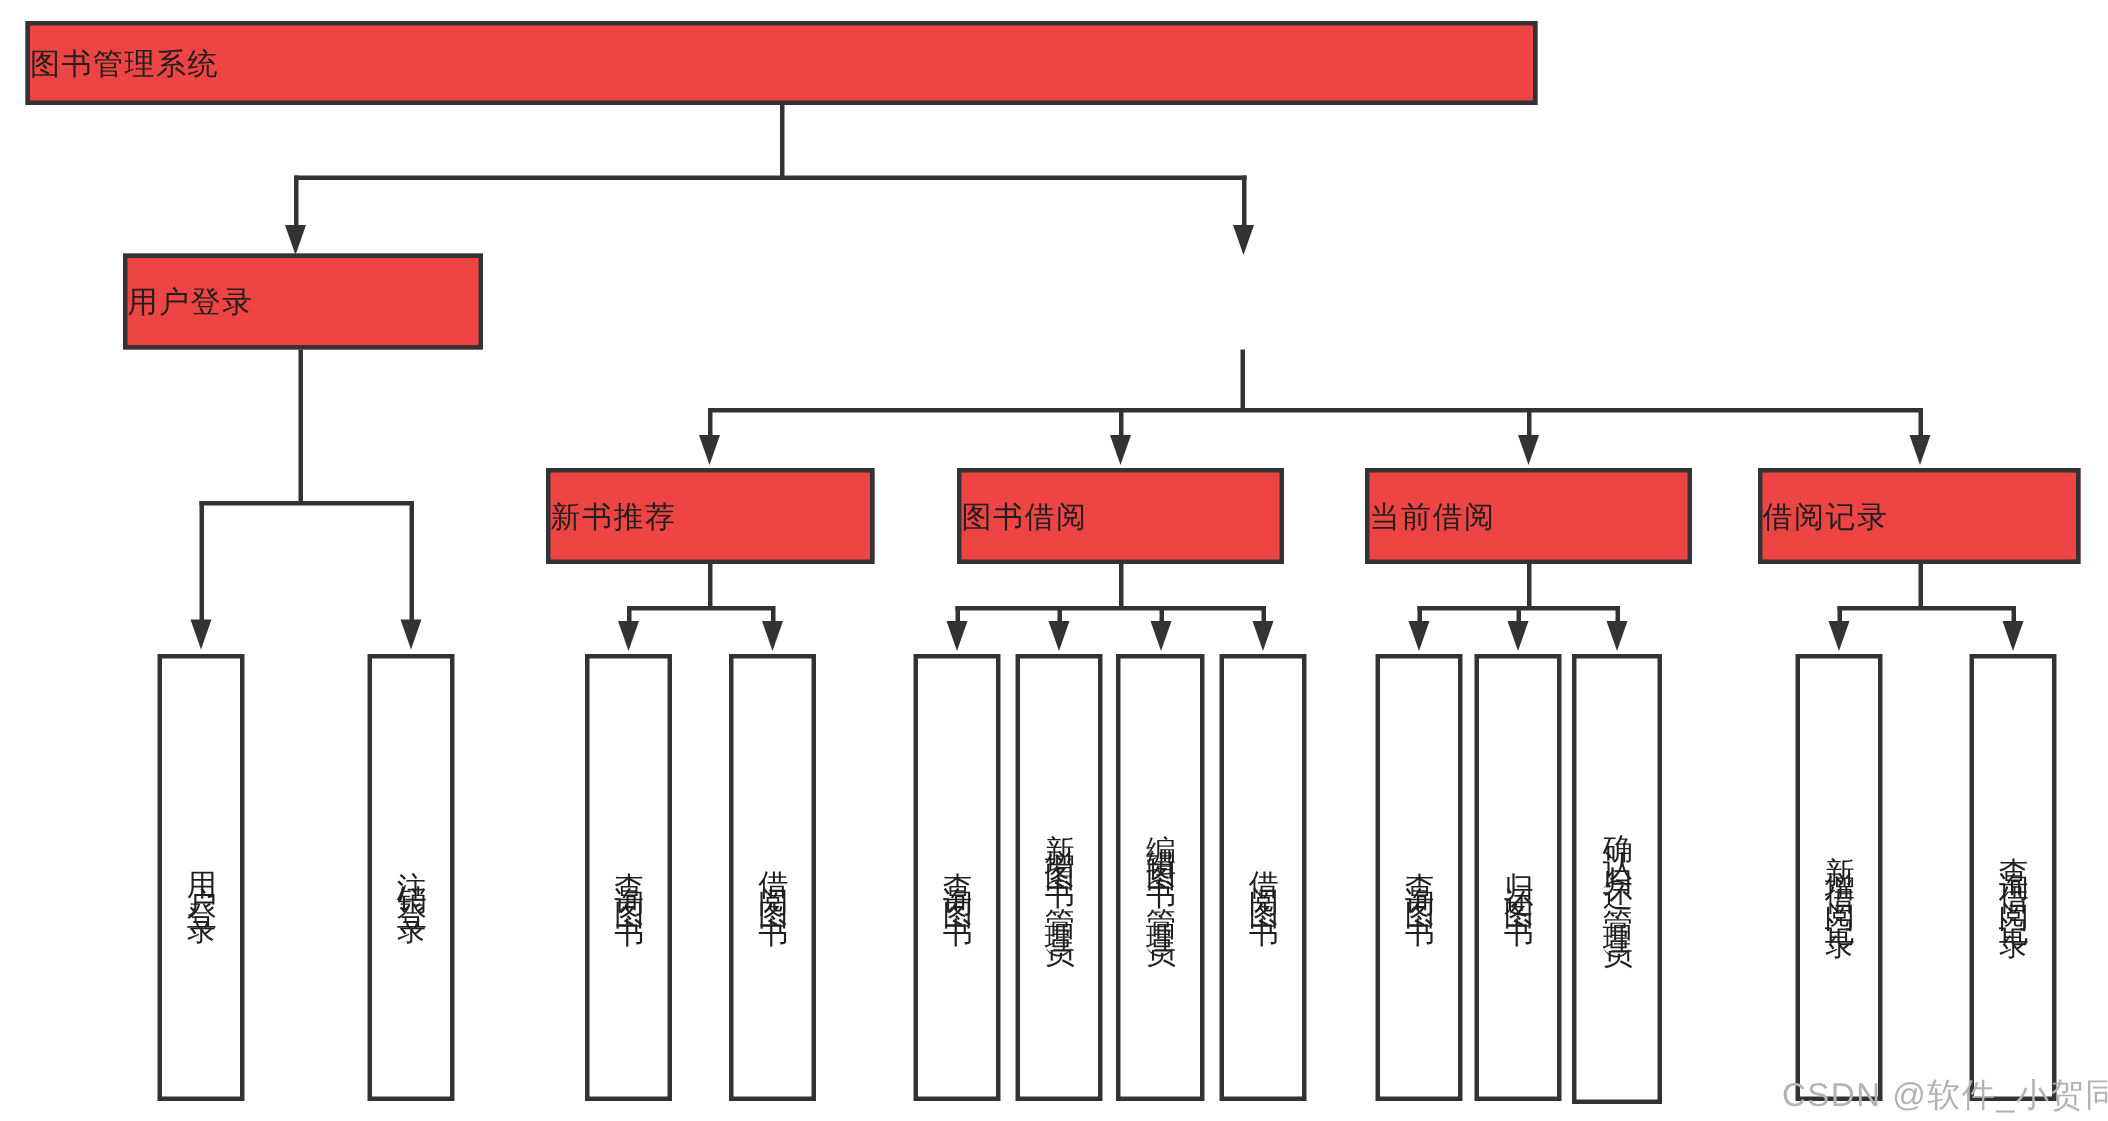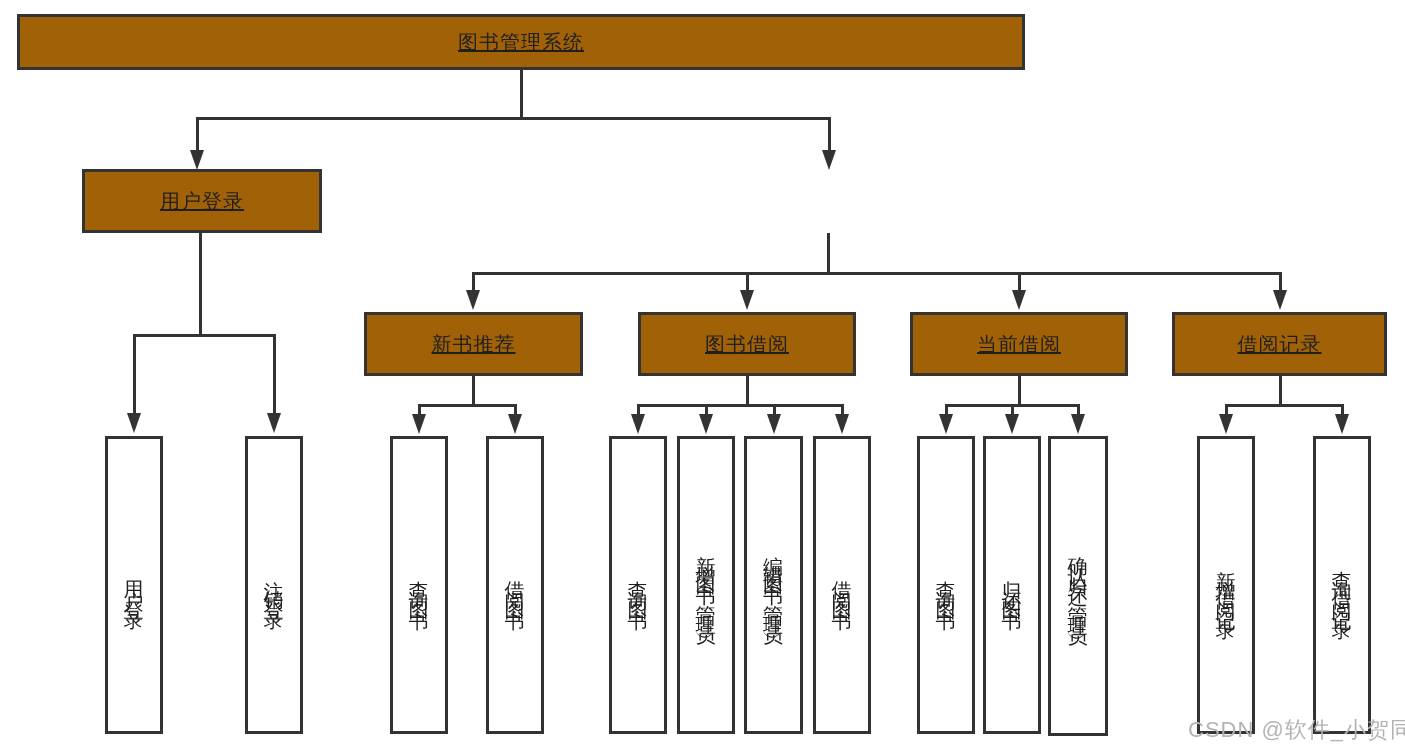--- a/index.html
+++ b/index.html
@@ -8,22 +8,22 @@
     --wm:#b3b3b3;
     --bg:#ffffff;
   }
   html,body{margin:0;padding:0;background:var(--bg);}
   .stage{
     position:relative;width:1405px;height:747px;background:var(--bg);
     font-family:"Liberation Sans", sans-serif;overflow:hidden;
   }
   .hbox{
     position:absolute;box-sizing:border-box;border:3px solid var(--line);
-    background:#a16207;display:flex;align-items:center;justify-content:center;
-    font-size:20px;color:var(--text);letter-spacing:1px;white-space:nowrap;text-decoration:underline;
+    background:#ef4444;display:flex;align-items:center;justify-content:flex-start;
+    font-size:20px;color:var(--text);letter-spacing:1px;white-space:nowrap;
   }
   .vbox{
     position:absolute;box-sizing:border-box;border:3px solid var(--line);
     background:#fff;display:flex;align-items:center;justify-content:center;
   }
   .vbox .vtext{
     writing-mode:vertical-rl;text-orientation:mixed;
     font-size:20px;letter-spacing:10px;color:var(--text);line-height:1;
   }
   .hl{position:absolute;height:3px;background:var(--line);}

